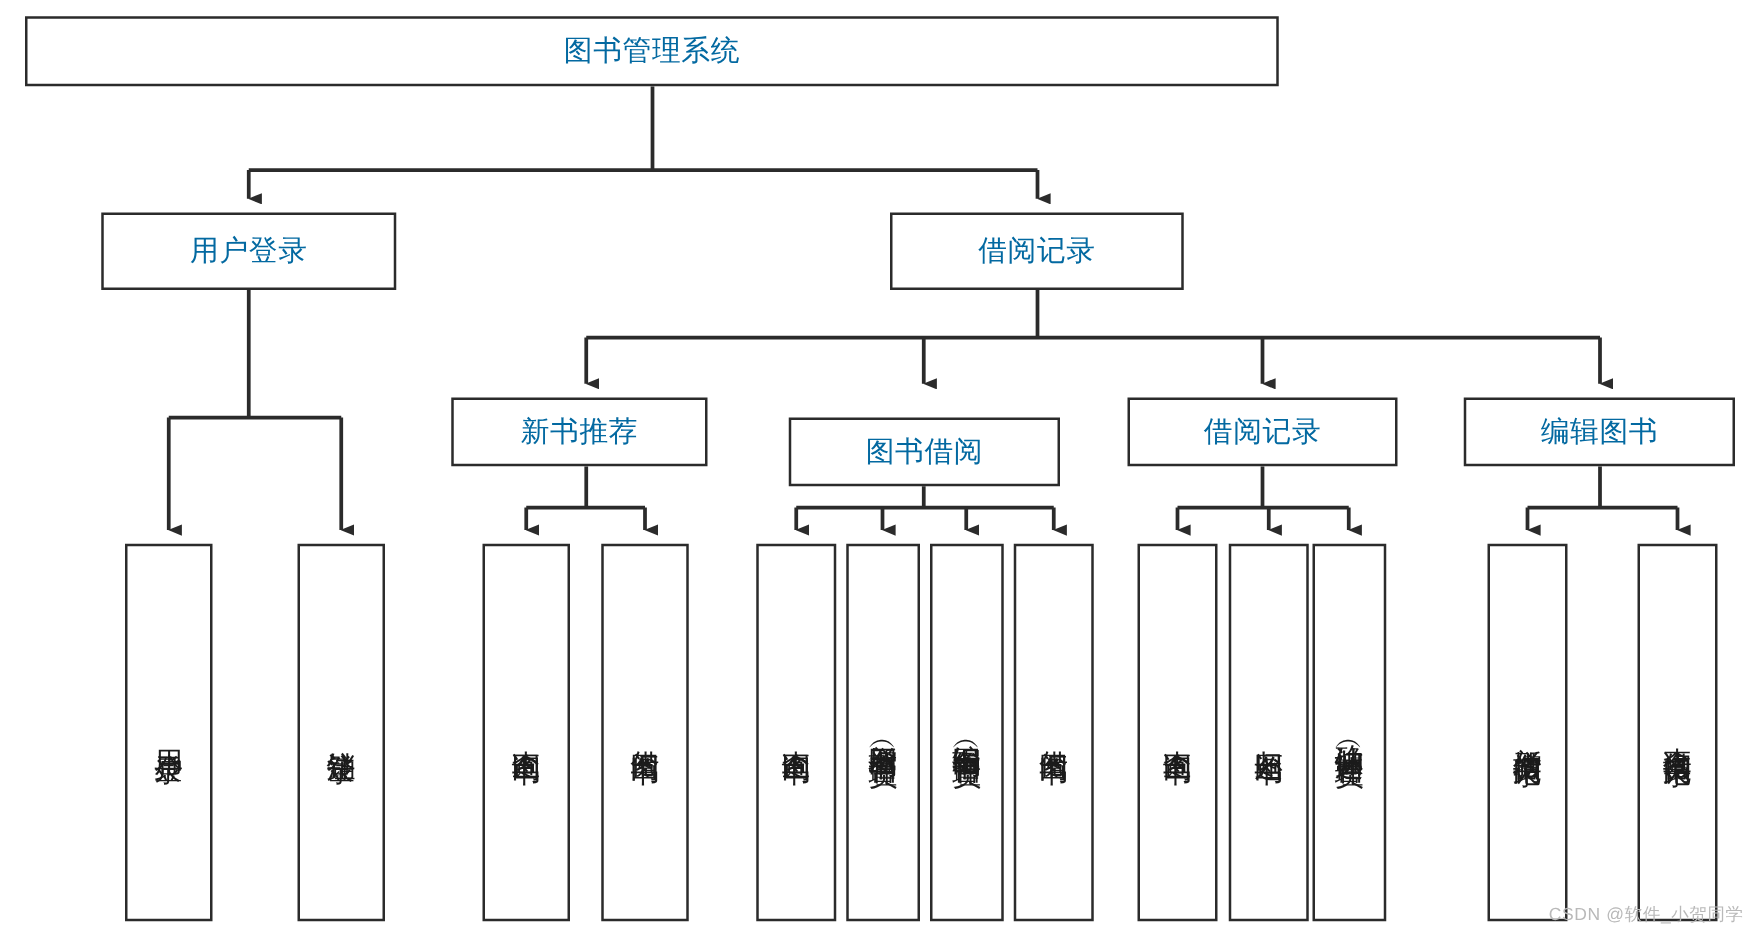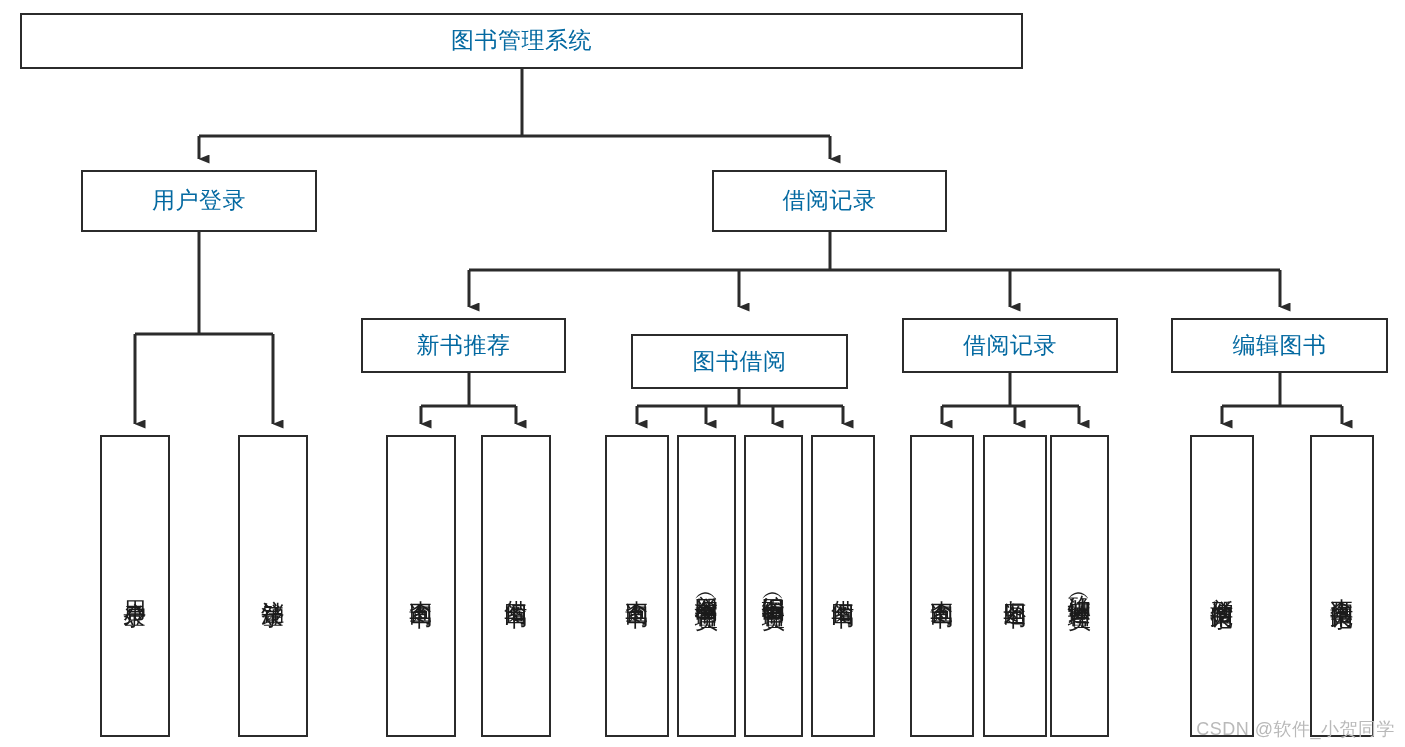--- a/index.html
+++ b/index.html
@@ -49,21 +49,21 @@
     writing-mode: vertical-rl;
     text-orientation: upright;
     line-height: 1.16;
     letter-spacing: 2px;
     white-space: nowrap;
   }
   .watermark {
     position: absolute;
     right: 10px;
     bottom: 6px;
-    font-size: 18px;
+    font-size: 14px;
     color: #b9b9b9;
     letter-spacing: 0.5px;
     white-space: nowrap;
     pointer-events: none;
   }
 </style>
 </head>
 <body>
 
 <div id="diagram-root">

